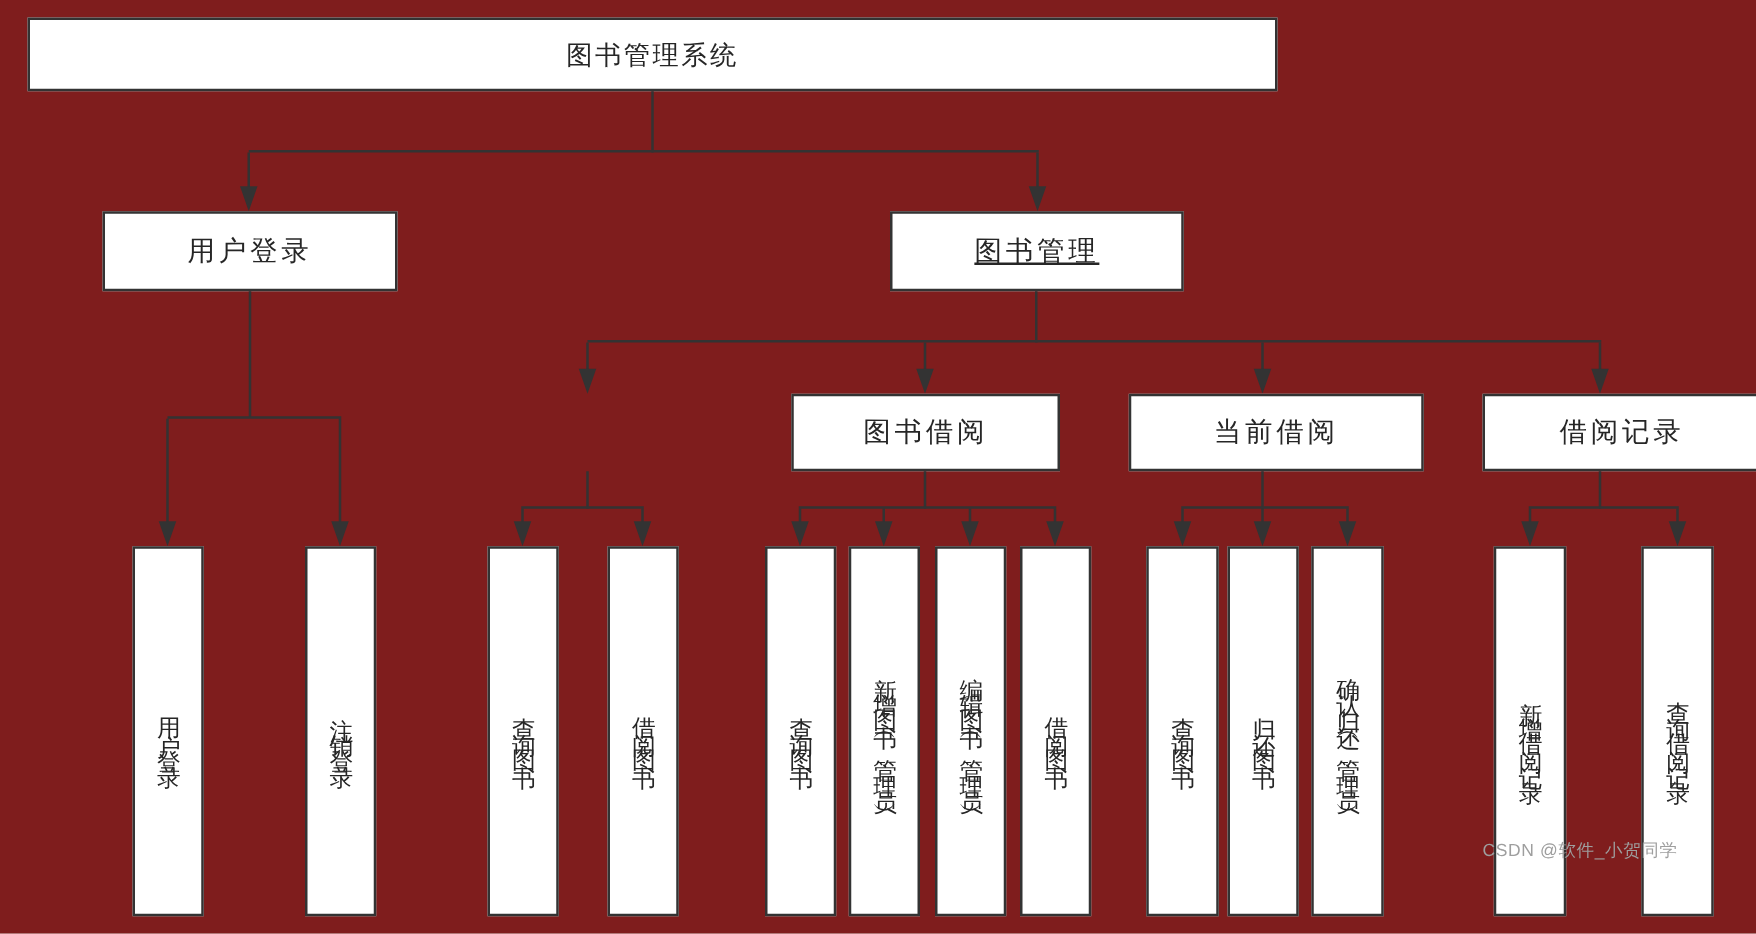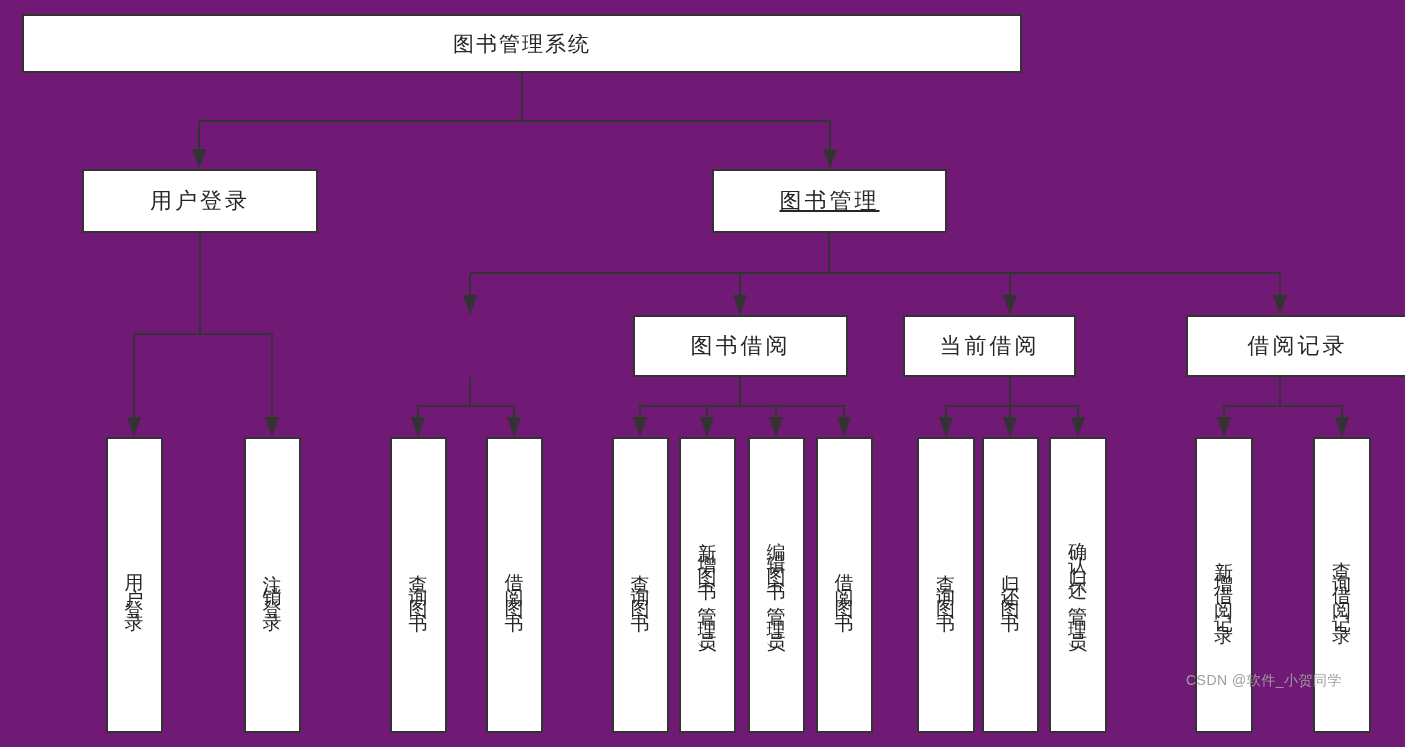--- a/index.html
+++ b/index.html
@@ -1,19 +1,19 @@
 <!DOCTYPE html>
 <html><head>
 <meta charset="utf-8">
 <style>
   html,body{margin:0;padding:0;background:#ffffff;}
   .canvas{
     position:relative;
     width:1405px;height:747px;
-    background:#701a75;
+    background:#7f1d1d;
     font-family:"Liberation Sans", sans-serif;
     color:#262626;
     overflow:hidden;
   }
   .box{
     position:absolute;
     box-sizing:border-box;
     border:2px solid #333333;
     background:#ffffff;
     display:flex;
@@ -87,21 +87,21 @@
   <div class="vline" style="left:739px;top:274px;height:23px;"></div>
   <div class="arrow" style="left:733px;top:295px;"></div>
   <div class="vline" style="left:1009px;top:274px;height:23px;"></div>
   <div class="arrow" style="left:1003px;top:295px;"></div>
   <div class="vline" style="left:1279px;top:274px;height:23px;"></div>
   <div class="arrow" style="left:1273px;top:295px;"></div>
 
   <div class="box" style="left:633px;top:315px;width:215px;height:62px;text-align:right;">
     <span class="h-label">图书借阅</span>
   </div>
-  <div class="box" style="left:903px;top:315px;width:173px;height:62px;">
+  <div class="box" style="left:903px;top:315px;width:236px;height:62px;">
     <span class="h-label">当前借阅</span>
   </div>
   <div class="box" style="left:1186px;top:315px;width:223px;height:62px;">
     <span class="h-label">借阅记录</span>
   </div>
 
   <div class="vline" style="left:469px;top:377px;height:30px;"></div>
   <div class="hline" style="left:417px;top:405px;width:98px;"></div>
   <div class="vline" style="left:417px;top:407px;height:12px;"></div>
   <div class="arrow" style="left:411px;top:417px;"></div>

